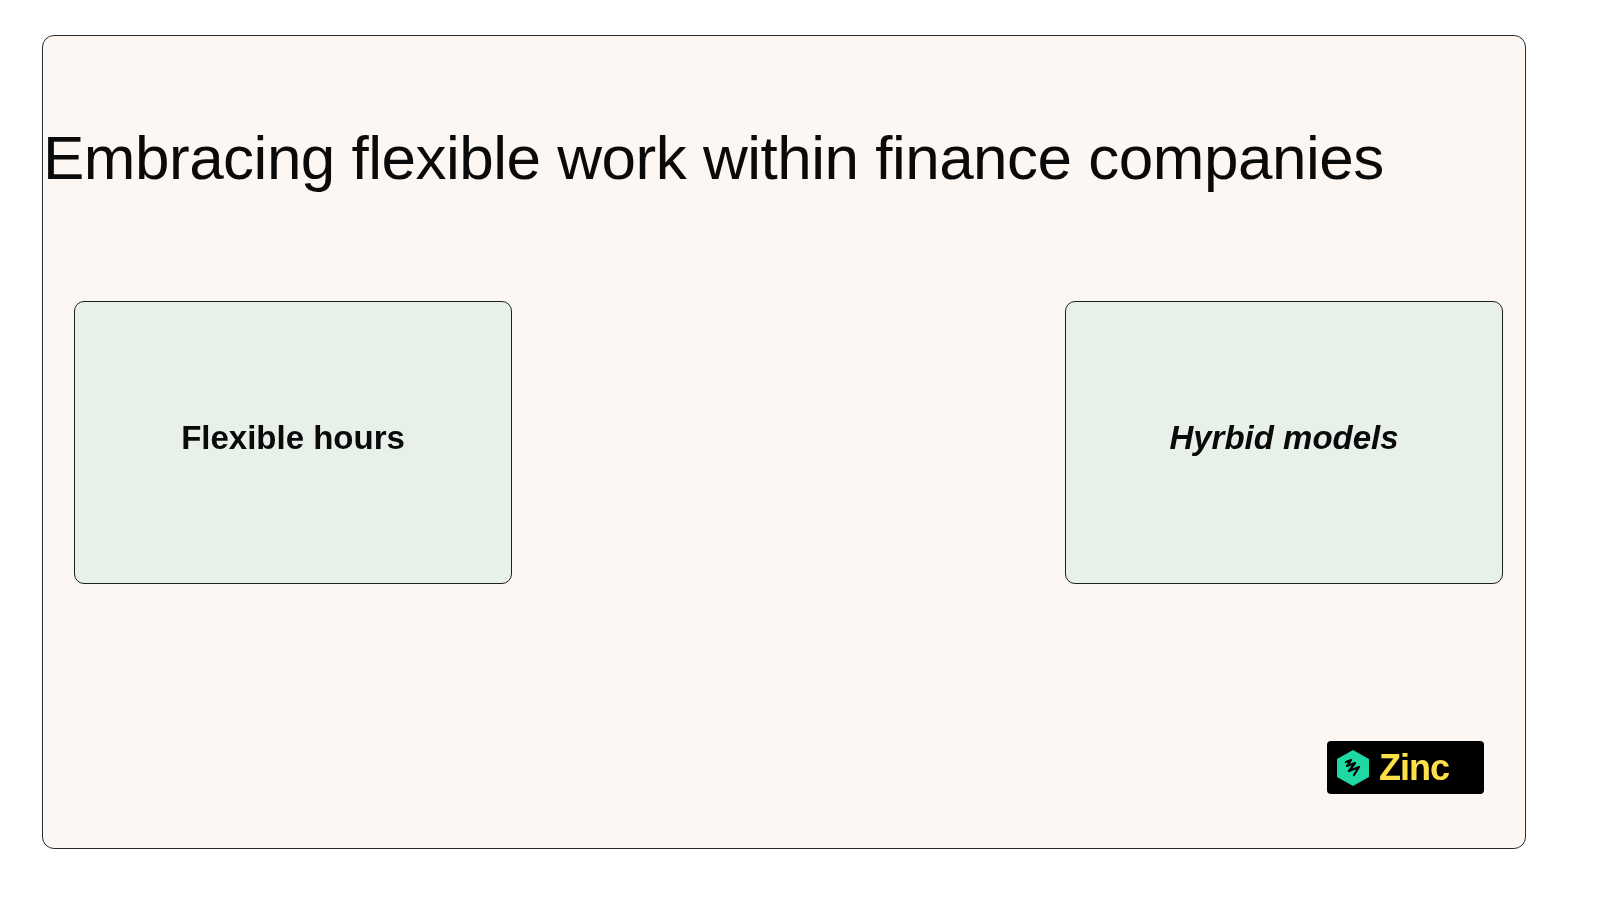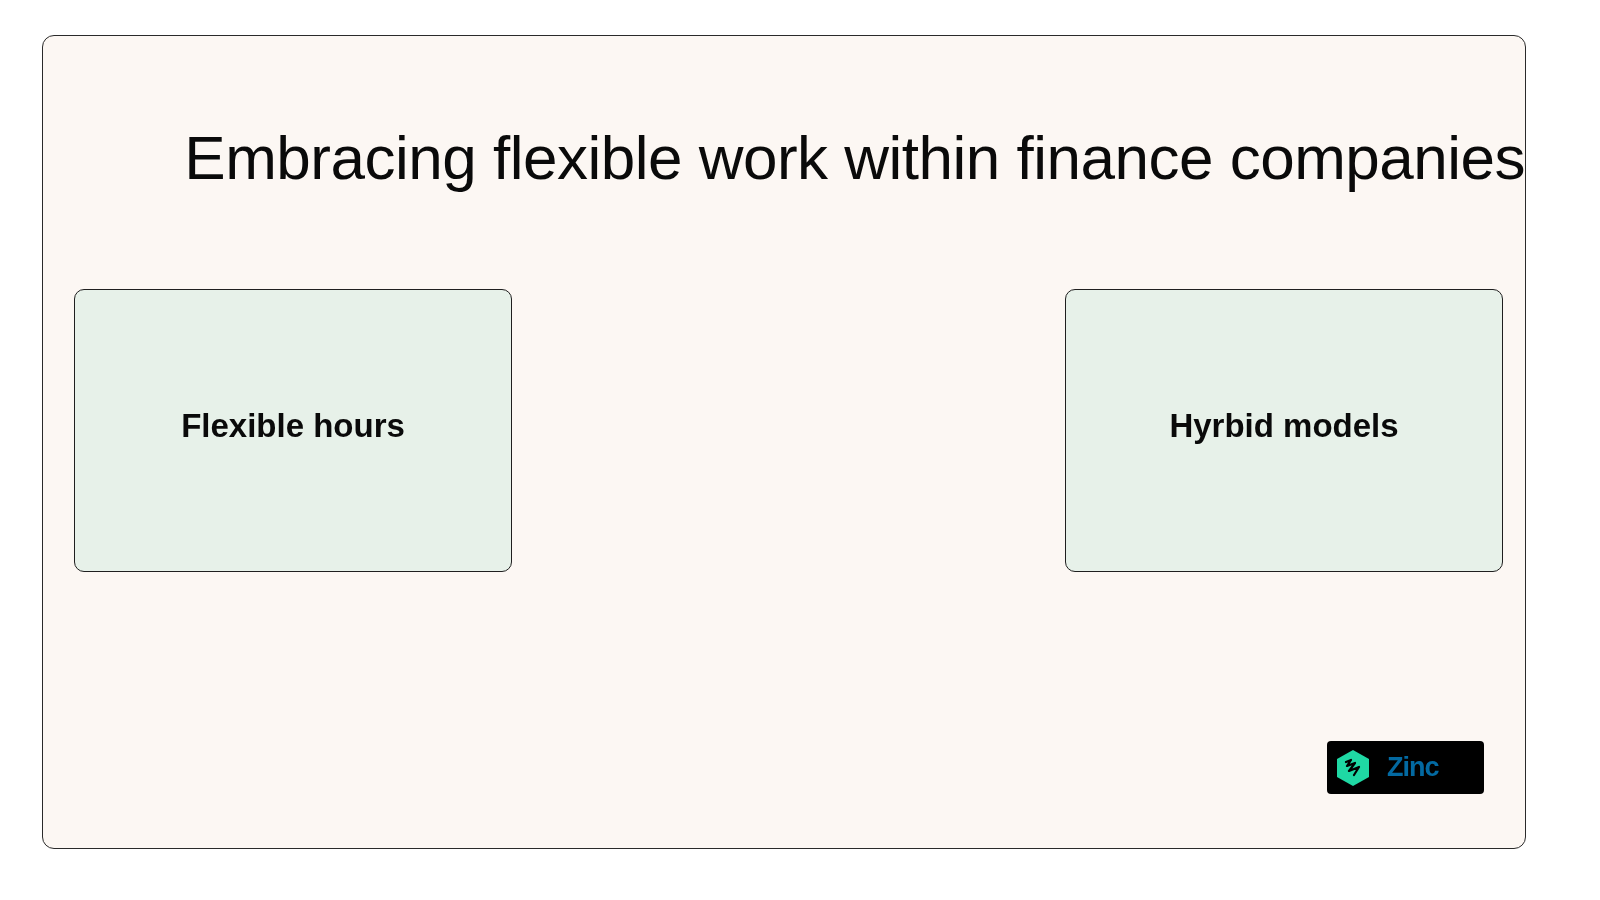--- a/index.html
+++ b/index.html
@@ -16,65 +16,65 @@
       width: 1484px; height: 814px;
       background: #fcf7f3;
       border: 1.5px solid #2a2a2a;
       border-radius: 12px;
       box-sizing: border-box;
     }
     .title {
       position: absolute;
       left: 0; right: 0;
       top: 90px;
-      text-align: right;
+      text-align: left;
       font-family: "Liberation Sans", sans-serif;
       font-size: 62px;
       line-height: 64px;
       color: #0a0a0a;
       font-weight: normal;
       letter-spacing: -0.5px;
     }
     .card {
       position: absolute;
-      top: 253px;
+      top: 265px;
       width: 438px; height: 283px;
       background: #e7f1e9;
       border: 1.5px solid #1f1f1f;
       border-radius: 10px;
       box-sizing: border-box;
       display: flex; align-items: center; justify-content: center;
     }
     .card-label {
       font-family: "Liberation Sans", sans-serif;
       font-weight: bold;
       font-size: 33px;
       color: #0a0a0a;
       margin-top: -10px;
     }
     .card.c1 { left: 31px; }
     .card.c2 { left: 522px; }
-    .card.c3 { left: 1022px; }
+    .card.c3 { left: 1022px; font-style: italic; }
     .logo {
       position: absolute;
       left: 1284px; top: 705px;
       width: 157px; height: 53px;
       background: #000000;
       border-radius: 4px;
       display: flex; align-items: center;
       box-sizing: border-box;
       padding-left: 8px;
     }
     .logo-mark { width: 36px; height: 38px; display: block; }
     .logo-text {
       font-family: "Liberation Sans", sans-serif;
       font-weight: bold;
-      font-size: 27px;
-      color: #0369a1;
-      margin-left: 16px;
+      font-size: 36px;
+      color: #fde047;
+      margin-left: 8px;
       letter-spacing: -1px;
     }
   </style>
 </head>
 <body>
 
 <div class="slide">
   <div class="title">Embracing flexible work within finance companies</div>
 
   <div class="card c1">

